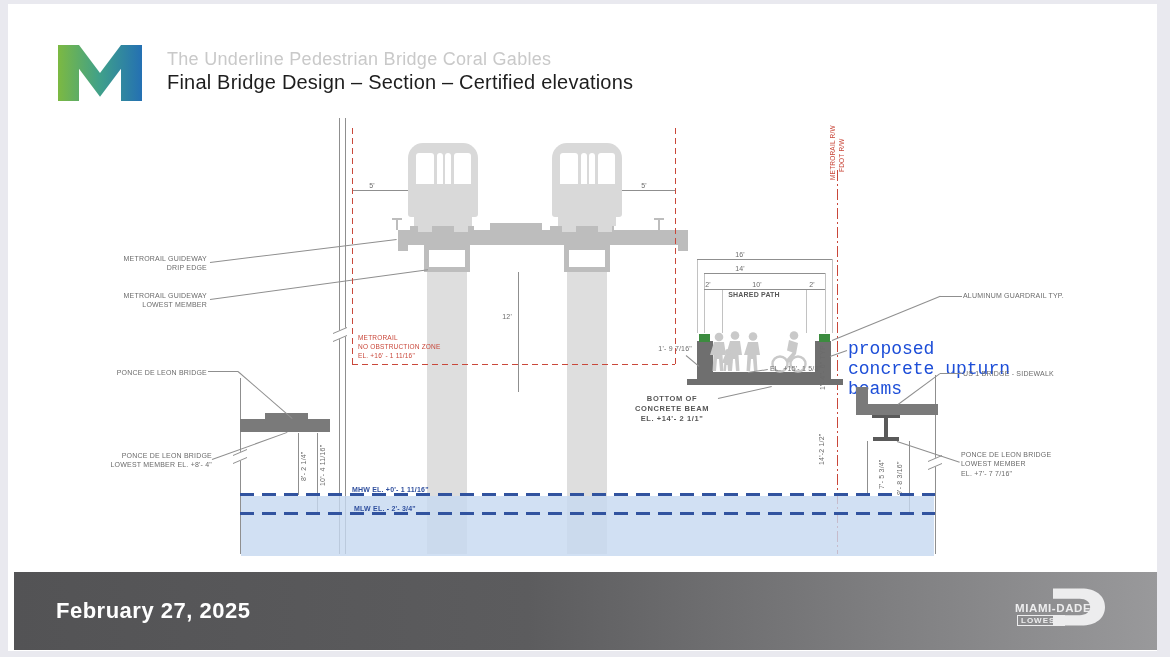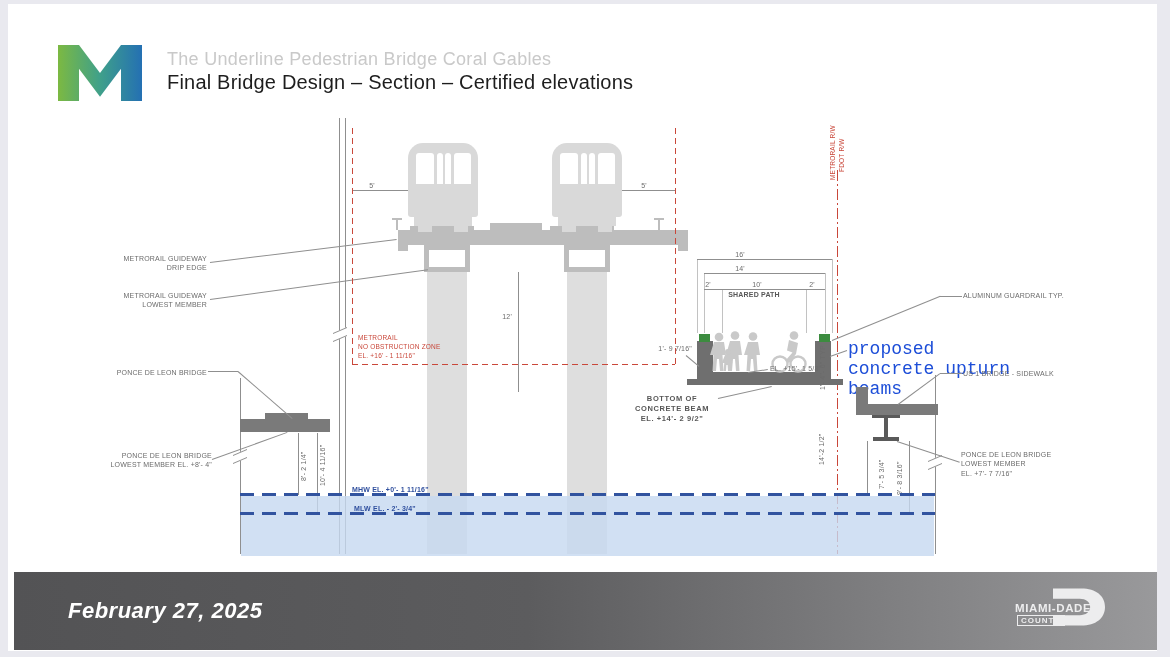--- a/index.html
+++ b/index.html
@@ -33,21 +33,21 @@
   .train{position:absolute;width:70px;height:74px;background:#d9d9d9;border-radius:15px 15px 3px 3px;}
   .win{position:absolute;background:#ffffff;border-radius:3px 3px 0 0;top:10px;height:31px;}
   .box{position:absolute;border:5px solid #bdbdbd;background:#ffffff;}
   .post{position:absolute;width:11px;height:8px;background:#3c8c3f;}
   
   #title1{position:absolute;left:167px;top:49px;font-size:18px;font-weight:normal;color:#c9c9c9;letter-spacing:.3px;}
   #title2{position:absolute;left:167px;top:71px;font-size:20px;font-weight:400;color:#1d1d1d;letter-spacing:.2px;}
   
   #bar{position:absolute;left:14px;top:572px;width:1143px;height:78px;
        background:linear-gradient(90deg,#535355 0%,#5c5c5e 45%,#99999b 100%);}
-  #date{position:absolute;left:68px;top:598px;font-size:22px;font-weight:bold;color:#ffffff;letter-spacing:.5px;font-style:italic;}
+  #date{position:absolute;left:56px;top:598px;font-size:22px;font-weight:bold;color:#ffffff;letter-spacing:.5px;}
   #mdlogo{position:absolute;left:1015px;top:585px;width:130px;height:50px;}
   #mdname{position:absolute;left:0;top:17px;font-size:11.5px;font-weight:bold;color:#ededee;letter-spacing:.6px;z-index:2;}
   #mdcounty{position:absolute;left:2px;top:30px;font-size:8px;font-weight:bold;color:#ededee;
             border:1.5px solid #ededee;padding:0 3px;letter-spacing:1px;z-index:2;}
   .note{position:absolute;font-size:18px;color:#1d4ed8;font-family:Liberation Mono, monospace;}
 </style>
 </head>
 <body>
 
 <div id="screen">
@@ -173,21 +173,21 @@
     </g>
   </svg>
 
   <div class="lbl r" style="left:632px;top:344px;width:60px;">1'- 9 7/16"</div>
   <div class="ld" style="left:686px;top:355px;width:17px;transform:rotate(40deg);"></div>
   <div class="lbl" style="left:770px;top:364px;width:62px;">EL. +15'- 1 5/8"</div>
   <div class="ld" style="left:748px;top:372px;width:20px;transform:rotate(-8.5deg);"></div>
   <div class="vtxt" style="left:819px;top:338px;height:60px;">1'- 4"- 6" TYP</div>
   <div class="lbl c bold" style="left:612px;top:394px;width:120px;font-size:7.5px;letter-spacing:.6px;">BOTTOM OF
 CONCRETE BEAM
-EL. +14'- 2 9/2"</div>
+EL. +14'- 2 1/1"</div>
   <div class="ld" style="left:718px;top:398px;width:55px;transform:rotate(-12.5deg);"></div>
 
   <div class="lbl" style="left:963px;top:291px;width:150px;">ALUMINUM GUARDRAIL TYP.</div>
   <div class="ln" style="left:940px;top:296px;width:22px;height:1px;"></div>
   <div class="ld" style="left:832px;top:340px;width:117px;transform:rotate(-22.2deg);"></div>
 
   <div class="note" style="left:848px;top:339px;width:180px;">proposed concrete upturn beams</div>
   <div class="ld" style="left:830px;top:356px;width:18px;transform:rotate(-19.4deg);"></div>
 
   <div class="ln" style="left:240px;top:378px;width:1px;height:176px;"></div>
@@ -233,15 +233,15 @@
   <div class="lbl bluetxt" style="left:352px;top:485px;width:130px;">MHW EL. +0'- 1 11/16"</div>
   <div class="lbl bluetxt" style="left:354px;top:504px;width:120px;">MLW EL. - 2'- 3/4"</div>
 
   <div id="bar"></div>
   <div id="date">February 27, 2025</div>
   <div id="mdlogo">
     <svg class="abs" style="left:38px;top:0;width:52px;height:44px;" viewBox="0 0 70 50">
       <path d="M0,0 H38 C58,0 70,10 70,25 C70,40 58,50 38,50 H0 V36 H36 C44,36 50,32 50,25 C50,18 44,14 36,14 H0 Z" fill="#ededee"></path>
     </svg>
     <div id="mdname">MIAMI-DADE</div>
-    <div id="mdcounty">COUNTY</div>
+    <div id="mdcounty">LOWEST</div>
   </div>
 </div>
 
 </body></html>

